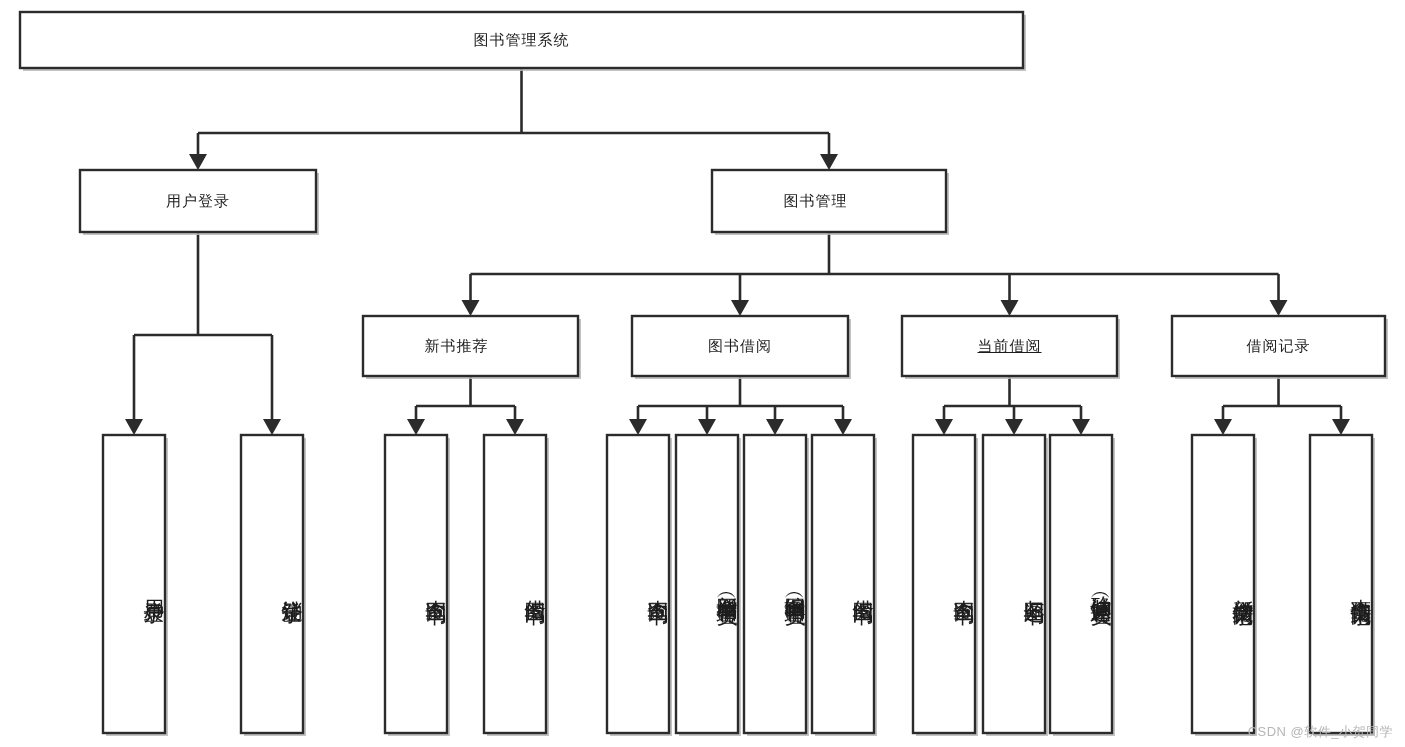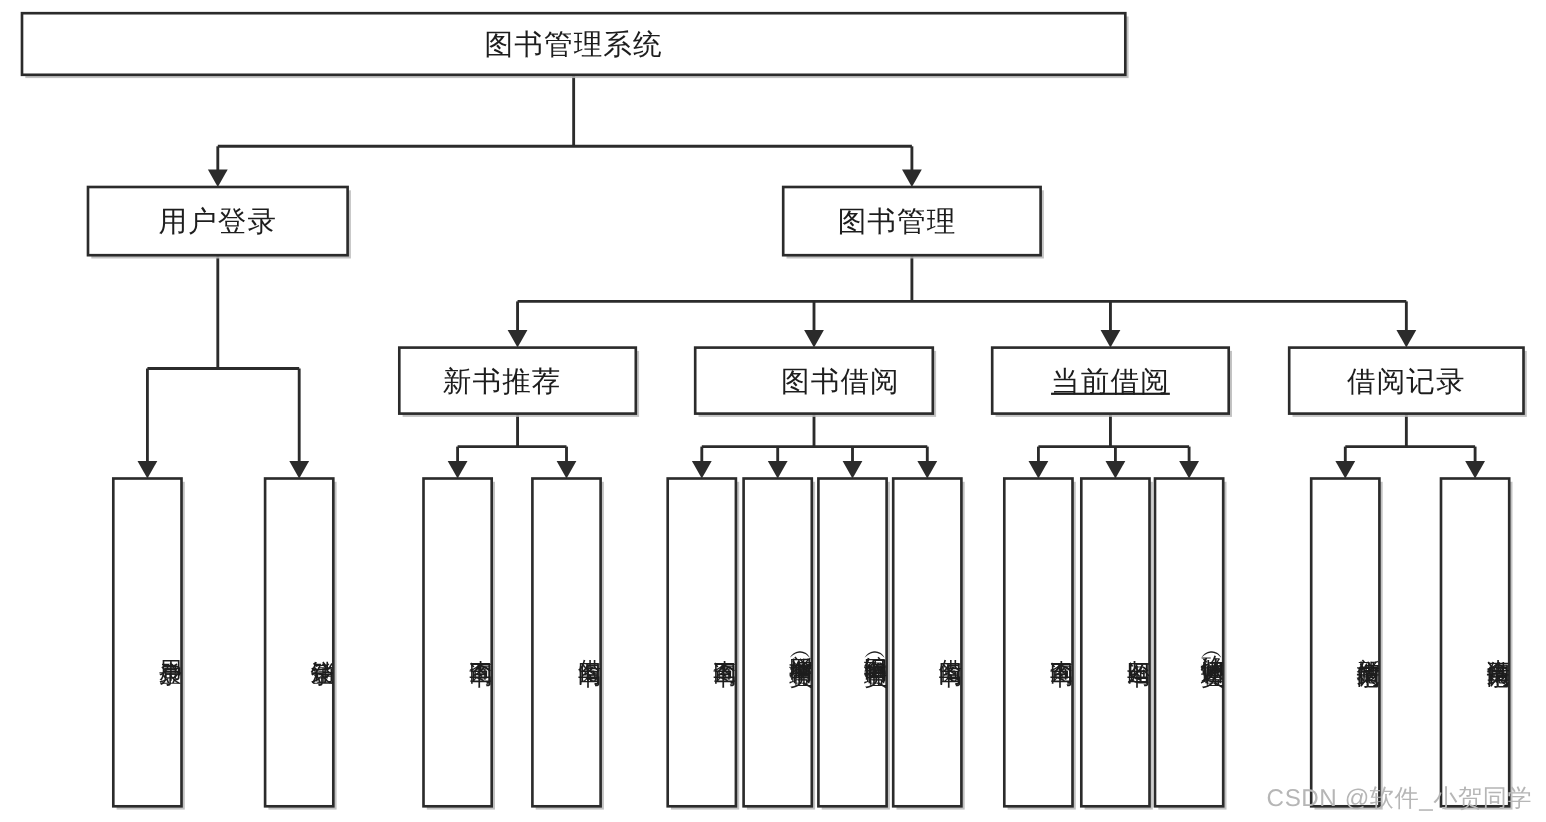--- a/index.html
+++ b/index.html
@@ -59,34 +59,34 @@
     letter-spacing: 1.5px;
     text-align: center;
     display: flex;
     align-items: flex-start;
     justify-content: center;
     pointer-events: none;
   }
   .hlabel {
     position: absolute;
     font-family: "Liberation Sans", "DejaVu Sans", sans-serif;
-    font-size: 26px;
+    font-size: 15px;
     color: #1d1d1d;
     letter-spacing: 1px;
     display: flex;
     align-items: center;
     justify-content: center;
     pointer-events: none;
   }
   .watermark {
     position: absolute;
     right: 12px;
     bottom: 6px;
     font-family: "Liberation Sans", "DejaVu Sans", sans-serif;
-    font-size: 22px;
+    font-size: 13px;
     color: #b6b6b6;
     letter-spacing: 0.5px;
     white-space: nowrap;
     user-select: none;
   }
 </style>
 </head>
 <body>
 
 <div id="diagram-root">
@@ -240,21 +240,21 @@
           <rect x="1313" y="438" width="62" height="298" class="node-shadow"></rect>
           <rect x="1310" y="435" width="62" height="298" class="node-box"></rect>
         </g>
       </g>
   </svg>
   <div id="label-layer">
       <div class="hlabel" style="left: 20px; top: 12px; width: 1003px; height: 56px;">图书管理系统</div>
       <div class="hlabel" style="left: 80px; top: 170px; width: 236px; height: 62px;">用户登录</div>
       <div class="hlabel" style="left: 712px; top: 170px; width: 207px; height: 62px;">图书管理</div>
       <div class="hlabel" style="left: 363px; top: 316px; width: 187px; height: 60px;">新书推荐</div>
-      <div class="hlabel" style="left: 632px; top: 316px; width: 216px; height: 60px; padding-left: 24px;">图书借阅</div>
+      <div class="hlabel" style="left: 632px; top: 316px; width: 216px; height: 60px;">图书借阅</div>
       <div class="hlabel" style="left: 902px; top: 316px; width: 215px; height: 60px; text-decoration: underline;">当前借阅</div>
       <div class="hlabel" style="left: 1172px; top: 316px; width: 213px; height: 60px;">借阅记录</div>
       <div class="vlabel" style="left: 103px; top: 447px; width: 62px; height: 278px;">用户登录</div>
       <div class="vlabel" style="left: 241px; top: 447px; width: 62px; height: 278px;">注销登录</div>
       <div class="vlabel" style="left: 385px; top: 447px; width: 62px; height: 278px;">查询图书</div>
       <div class="vlabel" style="left: 484px; top: 447px; width: 62px; height: 278px;">借阅图书</div>
       <div class="vlabel" style="left: 607px; top: 447px; width: 62px; height: 278px;">查询图书</div>
       <div class="vlabel" style="left: 676px; top: 447px; width: 62px; height: 278px;">新增图书（管理员）</div>
       <div class="vlabel" style="left: 744px; top: 447px; width: 62px; height: 278px;">编辑图书（管理员）</div>
       <div class="vlabel" style="left: 812px; top: 447px; width: 62px; height: 278px;">借阅图书</div>

